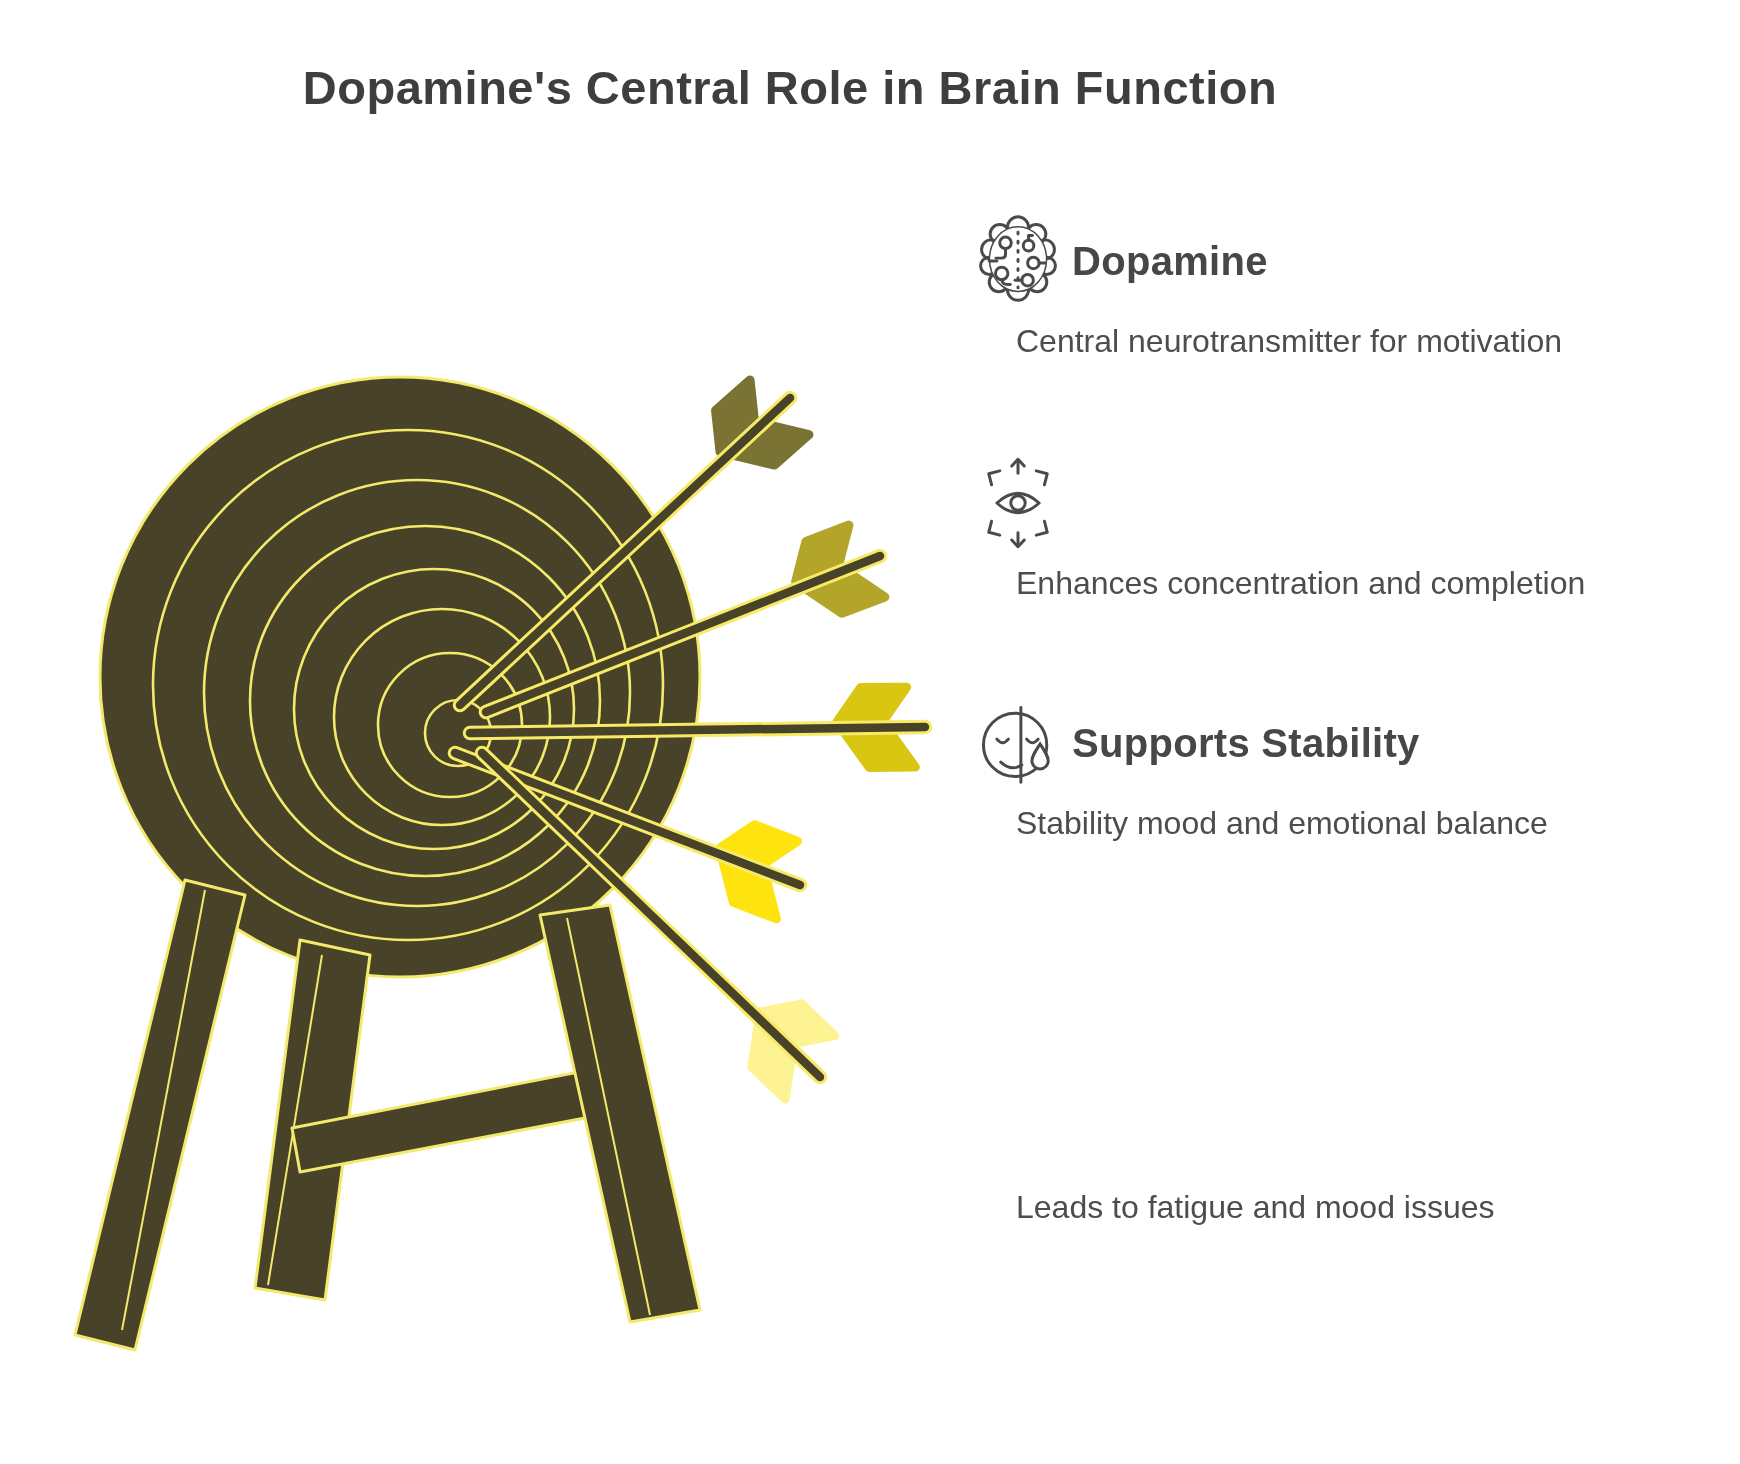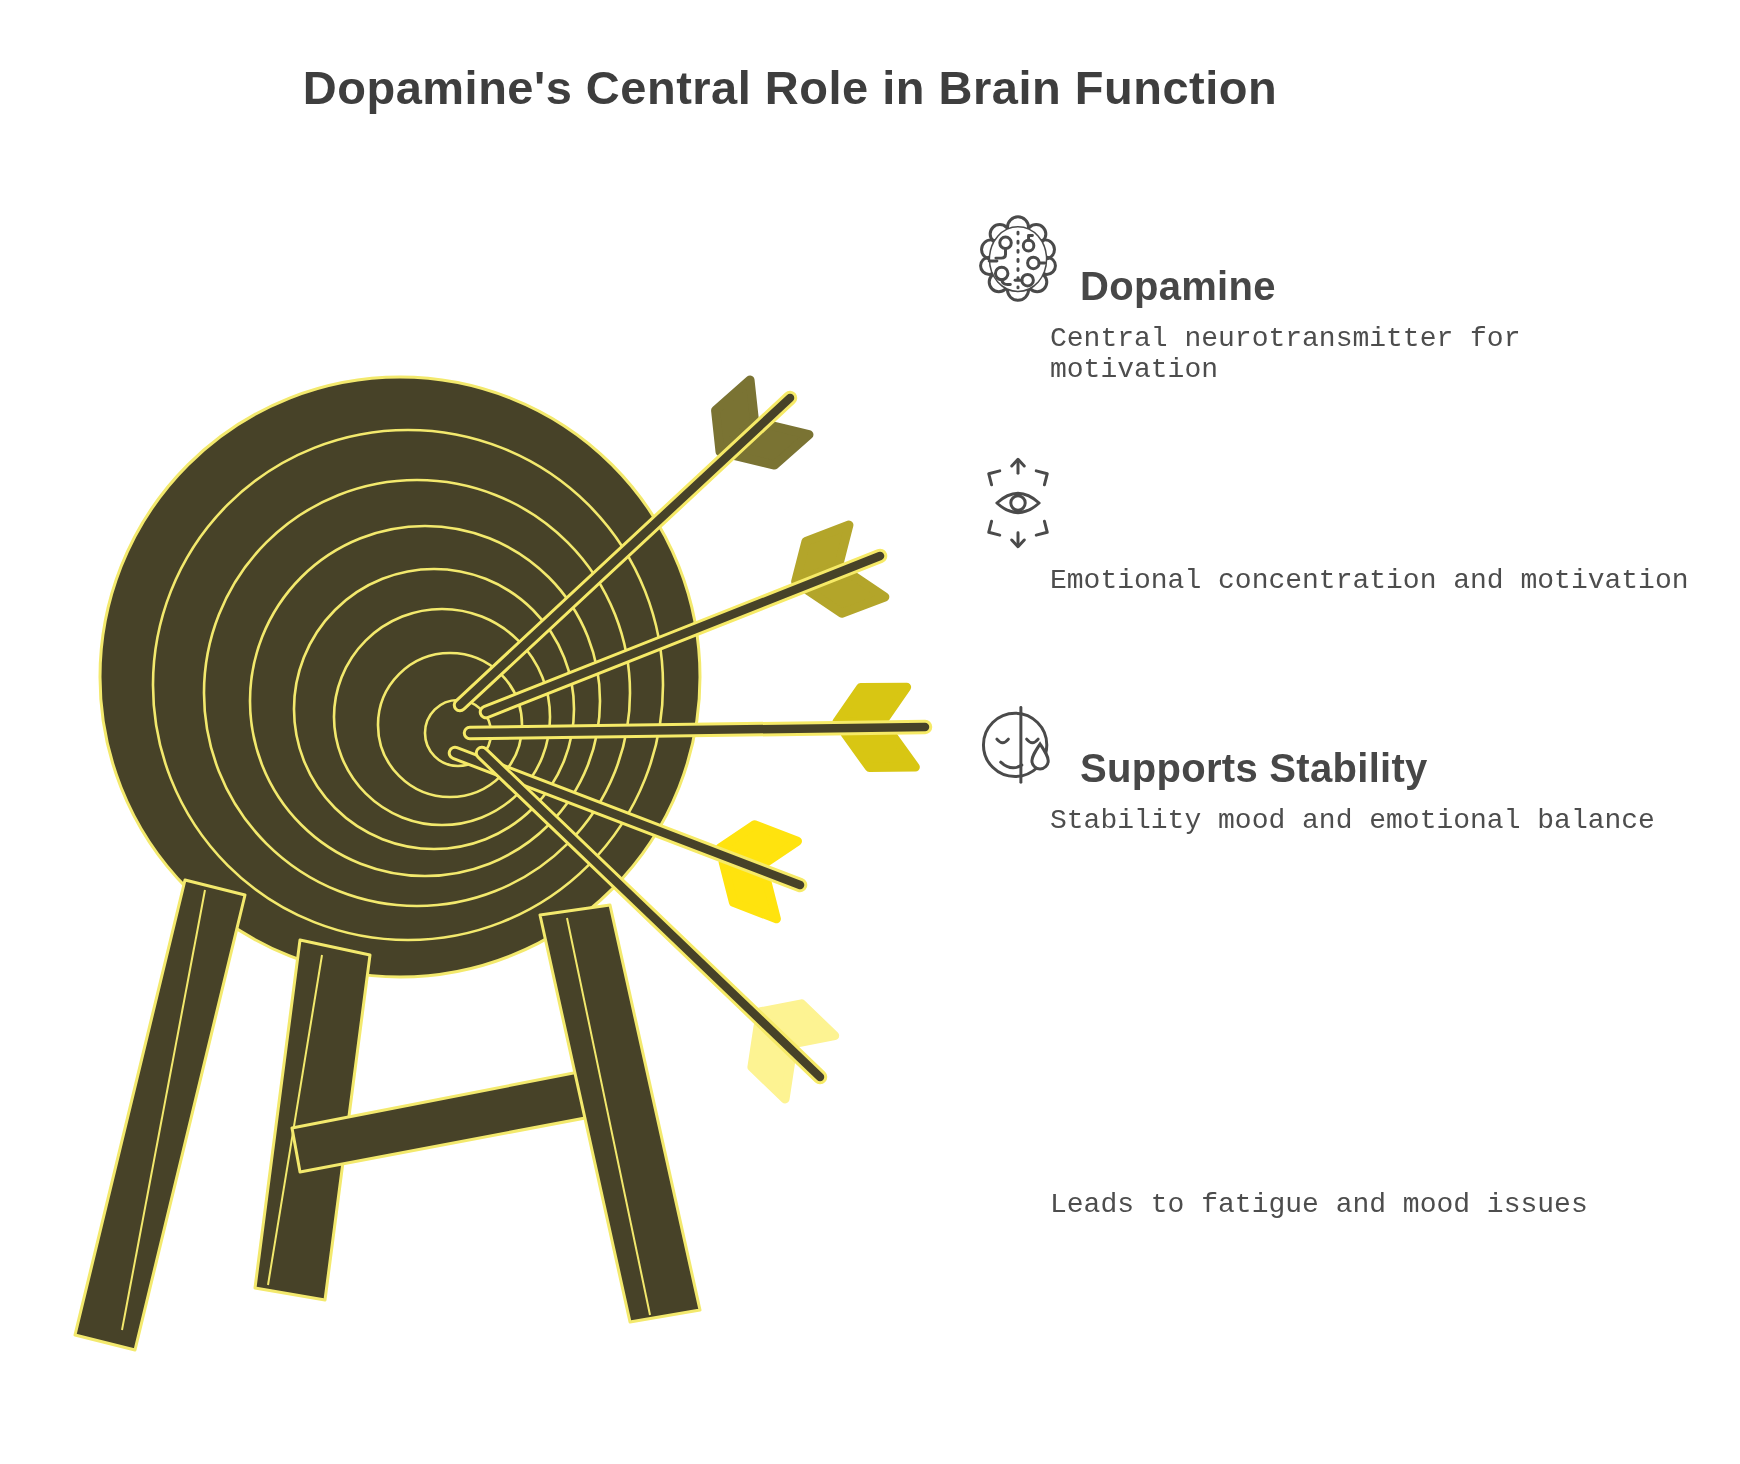--- a/index.html
+++ b/index.html
@@ -22,28 +22,28 @@
   .shaft{fill:none;stroke:var(--shaft-fill,#474228);stroke-width:8.5;stroke-linecap:round;}
   .fl1{fill:var(--arrow-fletchings-1,#7a7333);stroke:var(--arrow-fletchings-1,#7a7333);}
   .fl2{fill:var(--arrow-fletchings-2,#b3a52a);stroke:var(--arrow-fletchings-2,#b3a52a);}
   .fl3{fill:var(--arrow-fletchings-3,#d8c613);stroke:var(--arrow-fletchings-3,#d8c613);}
   .fl4{fill:var(--arrow-fletchings-4,#ffe30e);stroke:var(--arrow-fletchings-4,#ffe30e);}
   .fl5{fill:var(--arrow-fletchings-5,#fdf392);stroke:var(--arrow-fletchings-5,#fdf392);}
   .fletch{stroke-width:9;stroke-linejoin:round;}
 
   
   .row{position:absolute;left:950px;width:740px;}
-  .row-main{display:flex;align-items:flex-end;gap:14px;height:96px;}
+  .row-main{display:flex;align-items:center;gap:6px;height:96px;}
   .licon-svg{width:96px;height:96px;flex:none;margin-left:20px;}
   .licon{fill:none;stroke:var(--icon-stroke,#4a4a4a);stroke-width:3.1;stroke-linecap:round;stroke-linejoin:round;}
   .licon-dash{stroke-dasharray:2 7.5;}
   .licon-mask{fill:#fff;stroke:none;}
   .licon-maskstroke{fill:#fff;stroke:var(--icon-stroke,#4a4a4a);stroke-width:3.1;}
   .row h2{margin:0;font-size:40px;font-weight:700;color:var(--heading-color,#474747);letter-spacing:.3px;}
-  .row .desc{margin:14px 0 0 100px;font-size:28px;color:var(--subtitle-color,#4d4d4d);font-family:Liberation Mono, monospace;}
+  .row .desc{margin:14px 0 0 66px;font-size:32px;color:var(--subtitle-color,#4d4d4d);}
 </style>
 </head>
 <body>
 
 <div class="canvas">
 
   <h1 class="title">Dopamine's Central Role in Brain Function</h1>
 
   <svg class="illustration" viewBox="0 0 1740 1464" aria-hidden="true">
 
@@ -157,21 +157,21 @@
             <path d="M43.5,11.5 L50,4.5 L56.5,11.5"></path>
           <path d="M50,94 V81"></path>
             <path d="M43.5,88.5 L50,95.5 L56.5,88.5"></path>
           <polyline points="31,16.5 19.5,19.5 22.5,31"></polyline>
           <polyline points="69,16.5 80.5,19.5 77.5,31"></polyline>
           <polyline points="31,83.5 19.5,80.5 22.5,69"></polyline>
           <polyline points="69,83.5 80.5,80.5 77.5,69"></polyline>
         </g>
       </svg>
     </div>
-    <p class="desc">Emotional concentration and motivation</p>
+    <p class="desc">Enhances concentration and completion</p>
   </div>
 
   <div class="row" style="top:695px">
     <div class="row-main">
       <svg class="licon-svg" viewBox="0 0 100 100">
         <g class="licon">
           <circle cx="47" cy="52" r="33"></circle>
           <path d="M53,13 V91"></path>
           <path d="M28,46 q6,7.5 12,0"></path>
           <path d="M59,46 q6,7.5 12,0"></path>

